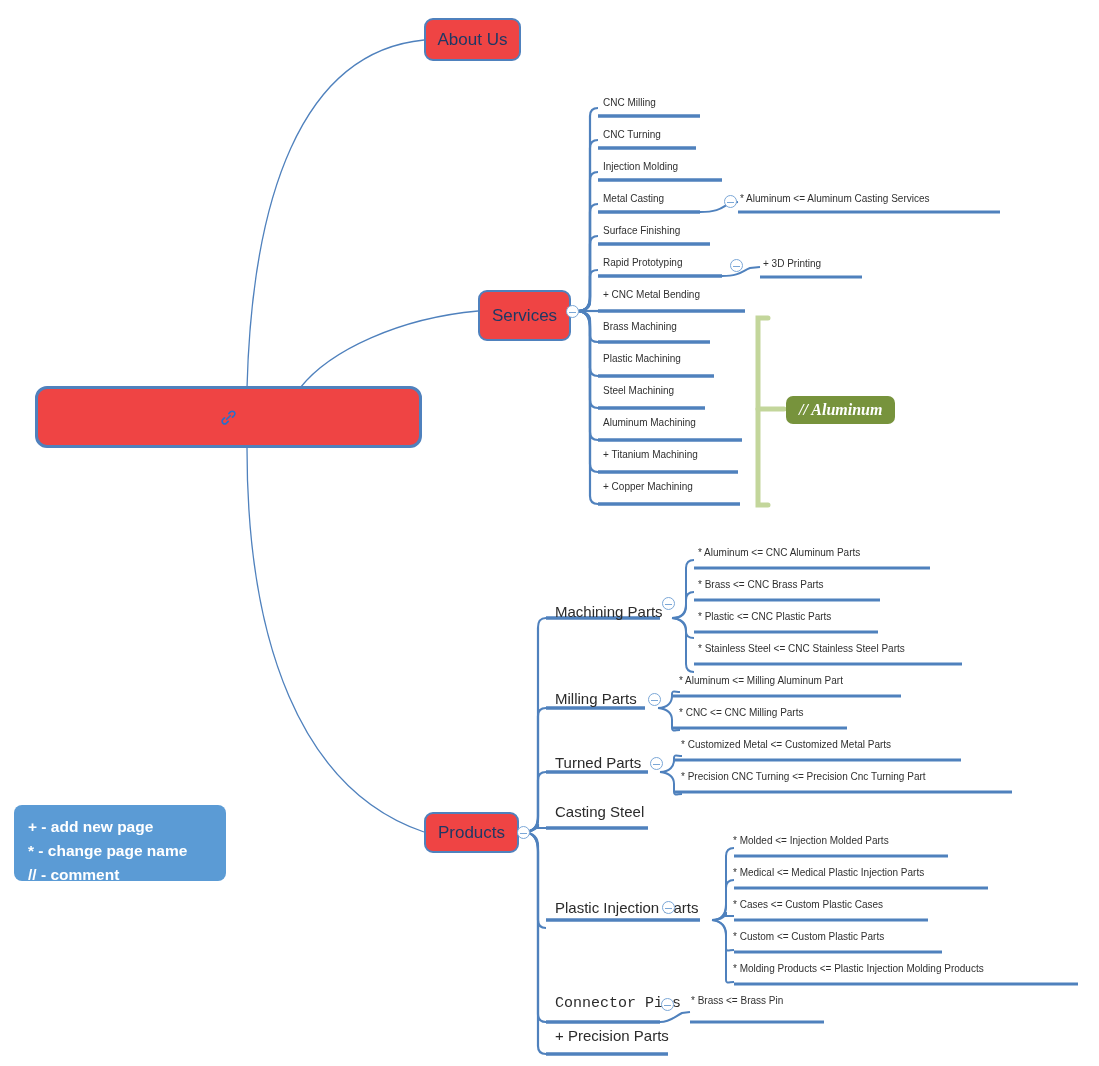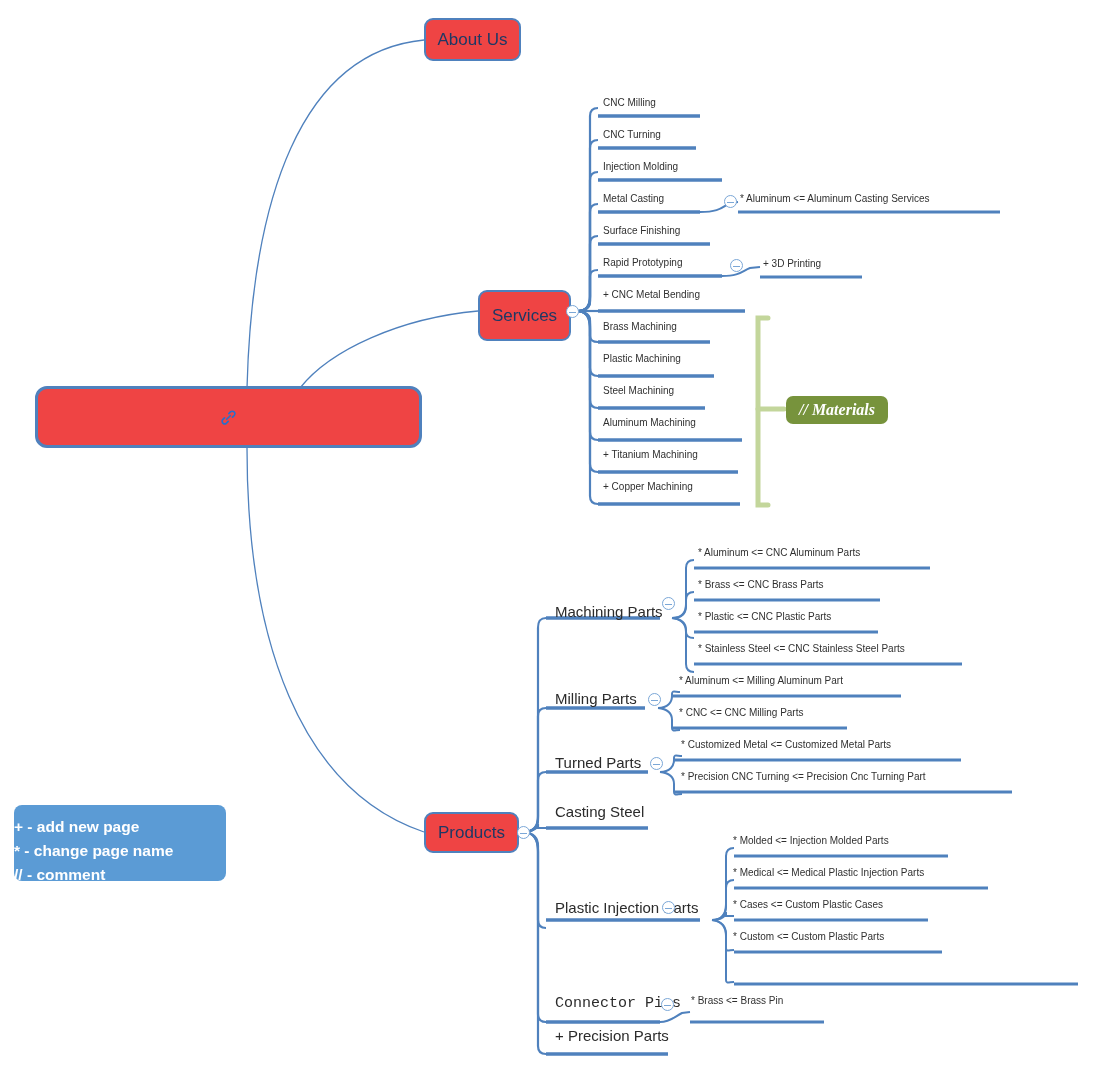--- a/index.html
+++ b/index.html
@@ -76,21 +76,21 @@
 
   
   .legend {
     position: absolute;
     background: #5b9bd5;
     border-radius: 8px;
     color: #ffffff;
     font-size: 15.5px;
     font-weight: bold;
     line-height: 1.55;
-    padding: 10px 0;
+    padding: 10px 14px;
     box-sizing: border-box;
   }
 
   
   .callout {
     position: absolute;
     background: #77933c;
     border-radius: 7px;
     color: #ffffff;
     font-family: "Liberation Serif", serif;
@@ -269,21 +269,21 @@
   <div class="topic" style="left:763px; top:259px;"><span>+ 3D Printing</span></div>
 
   <div class="topic" style="left:603px; top:290px;"><span>+ CNC Metal Bending</span></div>
   <div class="topic" style="left:603px; top:322px;"><span>Brass Machining</span></div>
   <div class="topic" style="left:603px; top:354px;"><span>Plastic Machining</span></div>
   <div class="topic" style="left:603px; top:386px;"><span>Steel Machining</span></div>
   <div class="topic" style="left:603px; top:418px;"><span>Aluminum Machining</span></div>
   <div class="topic" style="left:603px; top:450px;"><span>+ Titanium Machining</span></div>
   <div class="topic" style="left:603px; top:482px;"><span>+ Copper Machining</span></div>
 
-  <div class="callout" style="left:786px; top:396px;"><span>// Materials</span></div>
+  <div class="callout" style="left:786px; top:396px;"><span>// Aluminum</span></div>
 
   <div class="topic mid" style="left:555px; top:595px;margin-top:9px;"><span>Machining Parts</span></div>
   <div class="toggle" style="left:662px; top:597px;"></div>
   <div class="topic" style="left:698px; top:548px;"><span>* Aluminum &lt;= CNC Aluminum Parts</span></div>
   <div class="topic" style="left:698px; top:580px;"><span>* Brass &lt;= CNC Brass Parts</span></div>
   <div class="topic" style="left:698px; top:612px;"><span>* Plastic &lt;= CNC Plastic Parts</span></div>
   <div class="topic" style="left:698px; top:644px;"><span>* Stainless Steel &lt;= CNC Stainless Steel Parts</span></div>
 
   <div class="topic mid" style="left:555px; top:691px;"><span>Milling Parts</span></div>
   <div class="toggle" style="left:648px; top:693px;"></div>
@@ -296,20 +296,21 @@
   <div class="topic" style="left:681px; top:772px;"><span>* Precision CNC Turning &lt;= Precision Cnc Turning Part</span></div>
 
   <div class="topic mid" style="left:555px; top:804px;"><span>Casting Steel</span></div>
 
   <div class="topic mid" style="left:555px; top:900px;"><span>Plastic Injection Parts</span></div>
   <div class="toggle" style="left:662px; top:901px;"></div>
   <div class="topic" style="left:733px; top:836px;"><span>* Molded &lt;= Injection Molded Parts</span></div>
   <div class="topic" style="left:733px; top:868px;"><span>* Medical &lt;= Medical Plastic Injection Parts</span></div>
   <div class="topic" style="left:733px; top:900px;"><span>* Cases &lt;= Custom Plastic Cases</span></div>
   <div class="topic" style="left:733px; top:932px;"><span>* Custom &lt;= Custom Plastic Parts</span></div>
+  <div class="topic" style="left:733px; top:964px;"><span>* Molding Products &lt;= Plastic Injection Molding Products</span></div>
 
   <div class="topic mid" style="left:555px; top:996px;font-family:Liberation Mono, monospace;"><span>Connector Pins</span></div>
   <div class="toggle" style="left:661px; top:998px;"></div>
   <div class="topic" style="left:691px; top:996px;"><span>* Brass &lt;= Brass Pin</span></div>
 
   <div class="topic mid" style="left:555px; top:1028px;"><span>+ Precision Parts</span></div>
 
   <div class="legend" style="left:14px; top:805px; width:212px; height:76px;">
     <div>+ - add new page</div>
     <div>* - change page name</div>

